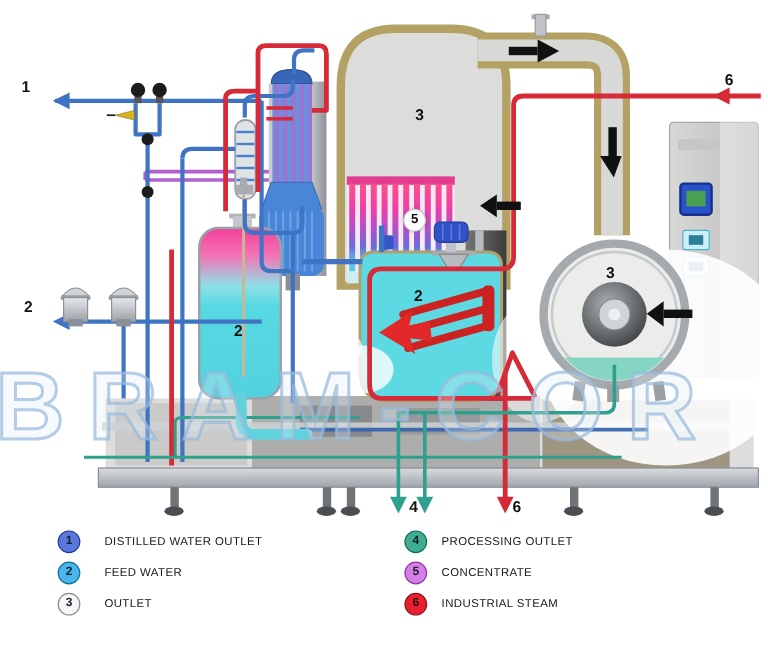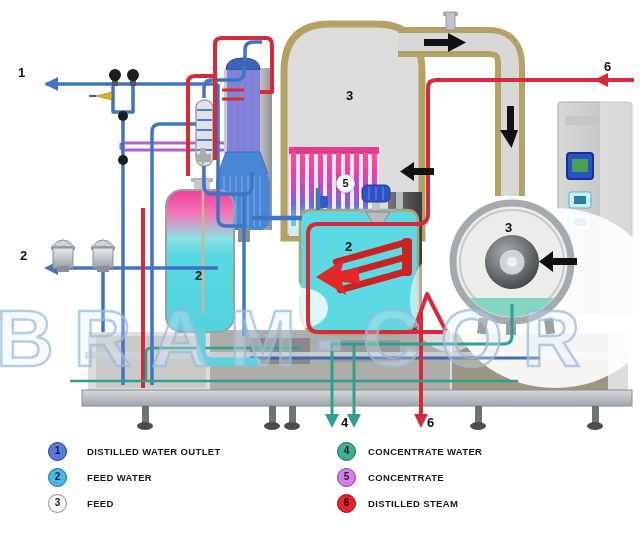--- a/index.html
+++ b/index.html
@@ -19,21 +19,21 @@
   
   .dnum{position:absolute;font-weight:bold;font-size:13px;color:#101010;line-height:13px;}
   .badge5{position:absolute;left:336px;top:174px;width:17px;height:17px;border-radius:50%;
     background:#fff;border:1px solid #cfcfcf;box-shadow:0 0 3px rgba(0,0,0,.25);
     font-weight:bold;font-size:11px;line-height:17px;text-align:center;color:#101010;}
 
   
   .lrow{position:absolute;display:flex;align-items:center;}
   .lcirc{width:19px;height:19px;border-radius:50%;box-sizing:border-box;
     font-weight:bold;font-size:10px;line-height:16px;text-align:center;color:#16202c;flex:0 0 19px;}
-  .ltext{font-weight:bold;font-size:9.5px;letter-spacing:.35px;color:#161616;white-space:nowrap;}
+  .ltext{font-weight:normal;font-size:9.5px;letter-spacing:.35px;color:#161616;white-space:nowrap;}
   .gapL{margin-left:20px;} .gapR{margin-left:12px;}
   .lc1{background:#5b78dd;border:1.6px solid #23379d;}
   .lc2{background:#49b5ea;border:1.6px solid #0f6d9e;}
   .lc3{background:#f7f7f7;border:1.6px solid #8a8a8a;}
   .lc4{background:#3fae92;border:1.6px solid #156a52;}
   .lc5{background:#d67fe6;border:1.6px solid #8f35a6;}
   .lc6{background:#e8212f;border:1.6px solid #8f1020;color:#2d0508;}
 </style>
 </head>
 <body>
@@ -338,29 +338,29 @@
     <div class="lrow" style="left:48px;top:442px;">
       <span class="lcirc lc1">1</span>
       <span class="ltext gapL">DISTILLED WATER OUTLET</span>
     </div>
     <div class="lrow" style="left:48px;top:468px;">
       <span class="lcirc lc2">2</span>
       <span class="ltext gapL">FEED WATER</span>
     </div>
     <div class="lrow" style="left:48px;top:494px;">
       <span class="lcirc lc3">3</span>
-      <span class="ltext gapL">FEED</span>
+      <span class="ltext gapL">OUTLET</span>
     </div>
     <div class="lrow" style="left:337px;top:442px;">
       <span class="lcirc lc4">4</span>
-      <span class="ltext gapR">CONCENTRATE WATER</span>
+      <span class="ltext gapR">PROCESSING OUTLET</span>
     </div>
     <div class="lrow" style="left:337px;top:468px;">
       <span class="lcirc lc5">5</span>
       <span class="ltext gapR">CONCENTRATE</span>
     </div>
     <div class="lrow" style="left:337px;top:494px;">
       <span class="lcirc lc6">6</span>
-      <span class="ltext gapR">DISTILLED STEAM</span>
+      <span class="ltext gapR">INDUSTRIAL STEAM</span>
     </div>
   </div>
 
 </div>
 
 </body></html>

